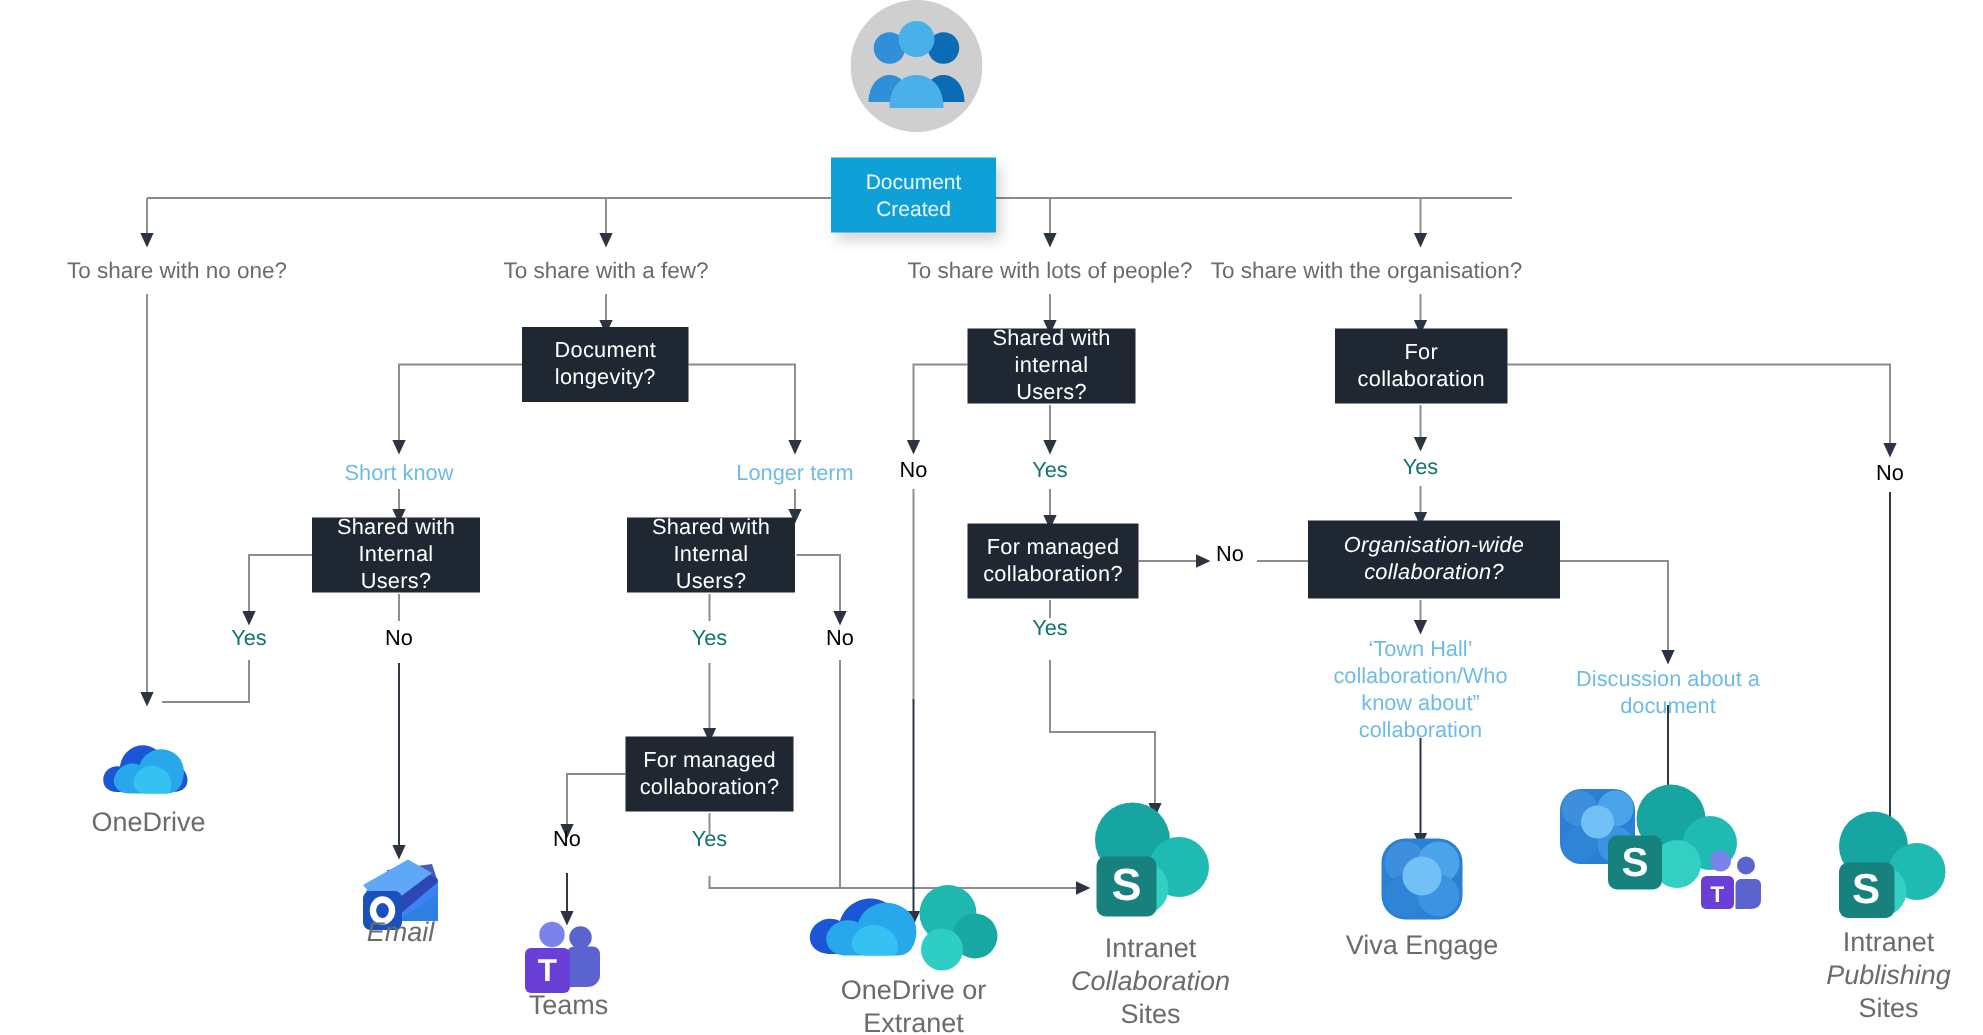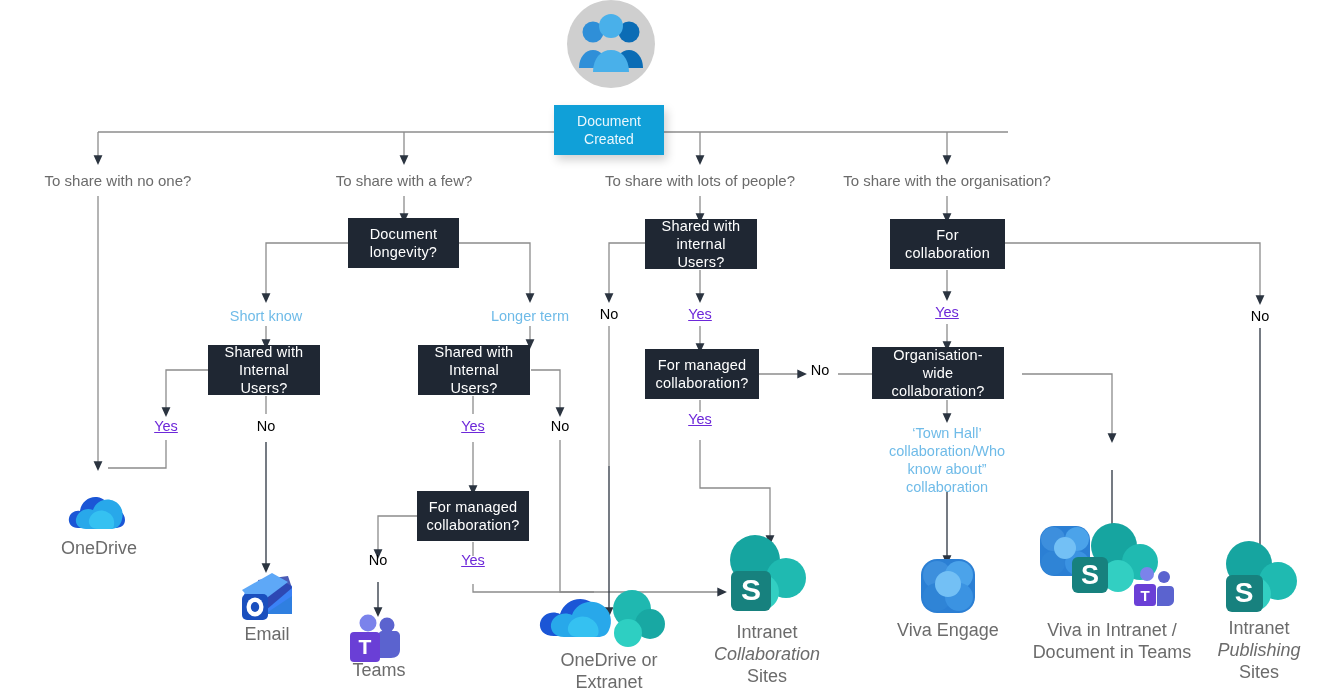--- a/index.html
+++ b/index.html
@@ -31,21 +31,21 @@
   .startbox span{display:block;}
 
   
   .qcap{
     position:absolute;font-size:15px;color:#6b6b6b;white-space:nowrap;
     text-align:center;
   }
 
   
   .elabel{position:absolute;font-size:14.5px;white-space:nowrap;text-align:center;}
-  .yes{color:#6d28d9;text-decoration:underline;}
+  .yes{color:#0f766e;}
   .no{color:#000000;}
   .blue{color:#6fbbe8;}
   .blue.multi{white-space:normal;line-height:1.25;}
 
   
   .tcap{
     position:absolute;font-size:18px;color:#6b6b6b;text-align:center;
     line-height:1.22;
   }
   .tcap i{font-style:italic;}
@@ -160,21 +160,21 @@
   <div class="node startbox" style="left:554px;top:105px;width:110px;height:50px;">
     <div>
       <span>Document</span>
       <span>Created</span>
     </div>
   </div>
 
   <div class="qcap" style="left:18px;top:172px;width:160px;margin-left:20px;">To share with no one?</div>
   <div class="qcap" style="left:324px;top:172px;width:160px;">To share with a few?</div>
   <div class="qcap" style="left:600px;top:172px;width:200px;">To share with lots of people?</div>
-  <div class="qcap" style="left:840px;top:172px;width:214px;text-align:center;">To share with the organisation?</div>
+  <div class="qcap" style="left:804px;top:172px;width:214px;text-align:center;">To share with the organisation?</div>
 
   <div class="node dbox" style="left:348px;top:218px;width:111px;height:50px;">
     <div>
       <div>Document</div>
       <div>longevity?</div>
     </div>
   </div>
 
   <div class="node dbox" style="left:208px;top:345px;width:112px;height:50px;">
     <div>
@@ -211,21 +211,21 @@
     </div>
   </div>
 
   <div class="node dbox" style="left:890px;top:219px;width:115px;height:50px;">
     <div>
       <div>For</div>
       <div>collaboration</div>
     </div>
   </div>
 
-  <div class="node dbox" style="left:872px;top:347px;width:132px;height:52px;">
+  <div class="node dbox" style="left:872px;top:347px;width:168px;height:52px;font-style:italic;">
     <div>
       <div>Organisation-wide</div>
       <div>collaboration?</div>
     </div>
   </div>
 
   <div class="elabel blue" style="left:206px;top:308px;width:120px;">Short know</div>
   <div class="elabel blue" style="left:470px;top:308px;width:120px;">Longer term</div>
 
   <div class="elabel yes" style="left:136px;top:418px;width:60px;">Yes</div>
@@ -246,20 +246,24 @@
   <div class="elabel yes" style="left:917px;top:304px;width:60px;">Yes</div>
   <div class="elabel no" style="left:1230px;top:308px;width:60px;">No</div>
 
   <div class="elabel blue multi" style="left:872px;top:424px;width:150px;">
     <div>‘Town Hall’</div>
     <div>collaboration/Who</div>
     <div>know about”</div>
     <div>collaboration</div>
   </div>
 
+  <div class="elabel blue multi" style="left:1036px;top:444px;width:152px;">
+    <div>Discussion about a</div>
+    <div>document</div>
+  </div>
 
   <div class="icon" style="left:68px;top:488px;width:62px;height:46px;">
     <svg viewBox="0 0 62 46" width="62" height="46">
       <path d="M10,40 C3,40 0,35 1,30 C2,25 7,22 12,23 C13,14 21,8 29,9 C36,10 41,15 43,21 C50,20 57,25 57,32 C57,38 52,40 47,40 Z" fill="#1b56d6"></path>
       <path d="M18,41 C11,41 7,36 8,31 C10,23 18,19 25,22 C28,13 38,9 46,13 C53,16 56,24 54,31 C53,37 49,41 43,41 Z" fill="#28a8ea"></path>
       <path d="M30,41 C24,41 20,37 21,32 C23,24 32,20 39,24 C44,26 47,31 46,37 C46,39 45,41 43,41 Z" fill="#35c1f1"></path>
     </svg>
   </div>
   <div class="tcap" style="left:38px;top:538px;width:122px;">OneDrive</div>
 
@@ -267,21 +271,21 @@
     <svg viewBox="0 0 60 54" width="60" height="54">
       <path d="M8,24 L34,5 L56,16 L56,44 L8,44 Z" fill="#3b82f6"></path>
       <path d="M22,10 L52,6 L56,18 L30,40 Z" fill="#2b3ea8" opacity=".85"></path>
       <path d="M6,20 L36,3 L52,12 L20,36 Z" fill="#5ea8f7"></path>
       <path d="M8,44 L8,26 L32,42 L56,26 L56,44 Z" fill="#2f7fe0"></path>
       <rect x="6" y="24" width="26" height="26" rx="5" fill="#1a4fbe"></rect>
       <ellipse cx="19" cy="37" rx="8.5" ry="9.5" fill="#ffffff"></ellipse>
       <ellipse cx="19" cy="37" rx="4.2" ry="5" fill="#1a4fbe"></ellipse>
     </svg>
   </div>
-  <div class="tcap" style="left:206px;top:624px;width:122px;">Email</div>
+  <div class="tcap" style="left:206px;top:611px;width:122px;font-style:italic;">Email</div>
 
   <div class="icon" style="left:348px;top:612px;width:60px;height:50px;">
     <svg viewBox="0 0 60 50" width="60" height="50">
       <circle cx="20" cy="11" r="8.5" fill="#7b83eb"></circle>
       <circle cx="39" cy="13" r="7.5" fill="#5b63cf"></circle>
       <path d="M30,46 L30,24 c0,-3 2,-5 5,-5 h12 c3,0 5,2 5,5 v14 c0,5 -4,8 -9,8 z" fill="#5b63cf"></path>
       <rect x="2" y="20" width="30" height="30" rx="4" fill="#6a3fd6"></rect>
       <text x="17" y="42" font-family="Liberation Sans, sans-serif" font-size="21" font-weight="bold" fill="#ffffff" text-anchor="middle">T</text>
     </svg>
   </div>
@@ -342,24 +346,20 @@
       <rect x="36" y="35" width="36" height="36" rx="6" fill="#17817e"></rect>
       <text x="54" y="62" font-family="Liberation Sans, sans-serif" font-size="27" font-weight="bold" fill="#ffffff" text-anchor="middle">S</text>
 
       <circle cx="111" cy="52" r="7" fill="#7b83eb"></circle>
       <circle cx="128" cy="55" r="6" fill="#5b63cf"></circle>
       <path d="M121,84 L121,68 c0,-2.5 1.7,-4 4,-4 h9 c2.3,0 4,1.5 4,4 v10 c0,4 -3,6 -7,6 z" fill="#5b63cf"></path>
       <rect x="98" y="62" width="22" height="22" rx="3.5" fill="#6a3fd6"></rect>
       <text x="109" y="79" font-family="Liberation Sans, sans-serif" font-size="15" font-weight="bold" fill="#ffffff" text-anchor="middle">T</text>
     </svg>
   </div>
-  <div class="tcap" style="left:1026px;top:620px;width:172px;">
-    <div>Viva in Intranet /</div>
-    <div>Document in Teams</div>
-  </div>
 
   <div class="icon" style="left:1216px;top:540px;width:88px;height:78px;">
     <svg viewBox="0 0 88 78" width="88" height="78">
       <circle cx="33" cy="24" r="23" fill="#16a5a0"></circle>
       <circle cx="62" cy="41" r="19" fill="#1fbab1"></circle>
       <circle cx="38" cy="54" r="17" fill="#32cfc2"></circle>
       <rect x="10" y="35" width="37" height="37" rx="6" fill="#17817e"></rect>
       <text x="28" y="62" font-family="Liberation Sans, sans-serif" font-size="28" font-weight="bold" fill="#ffffff" text-anchor="middle">S</text>
     </svg>
   </div>

